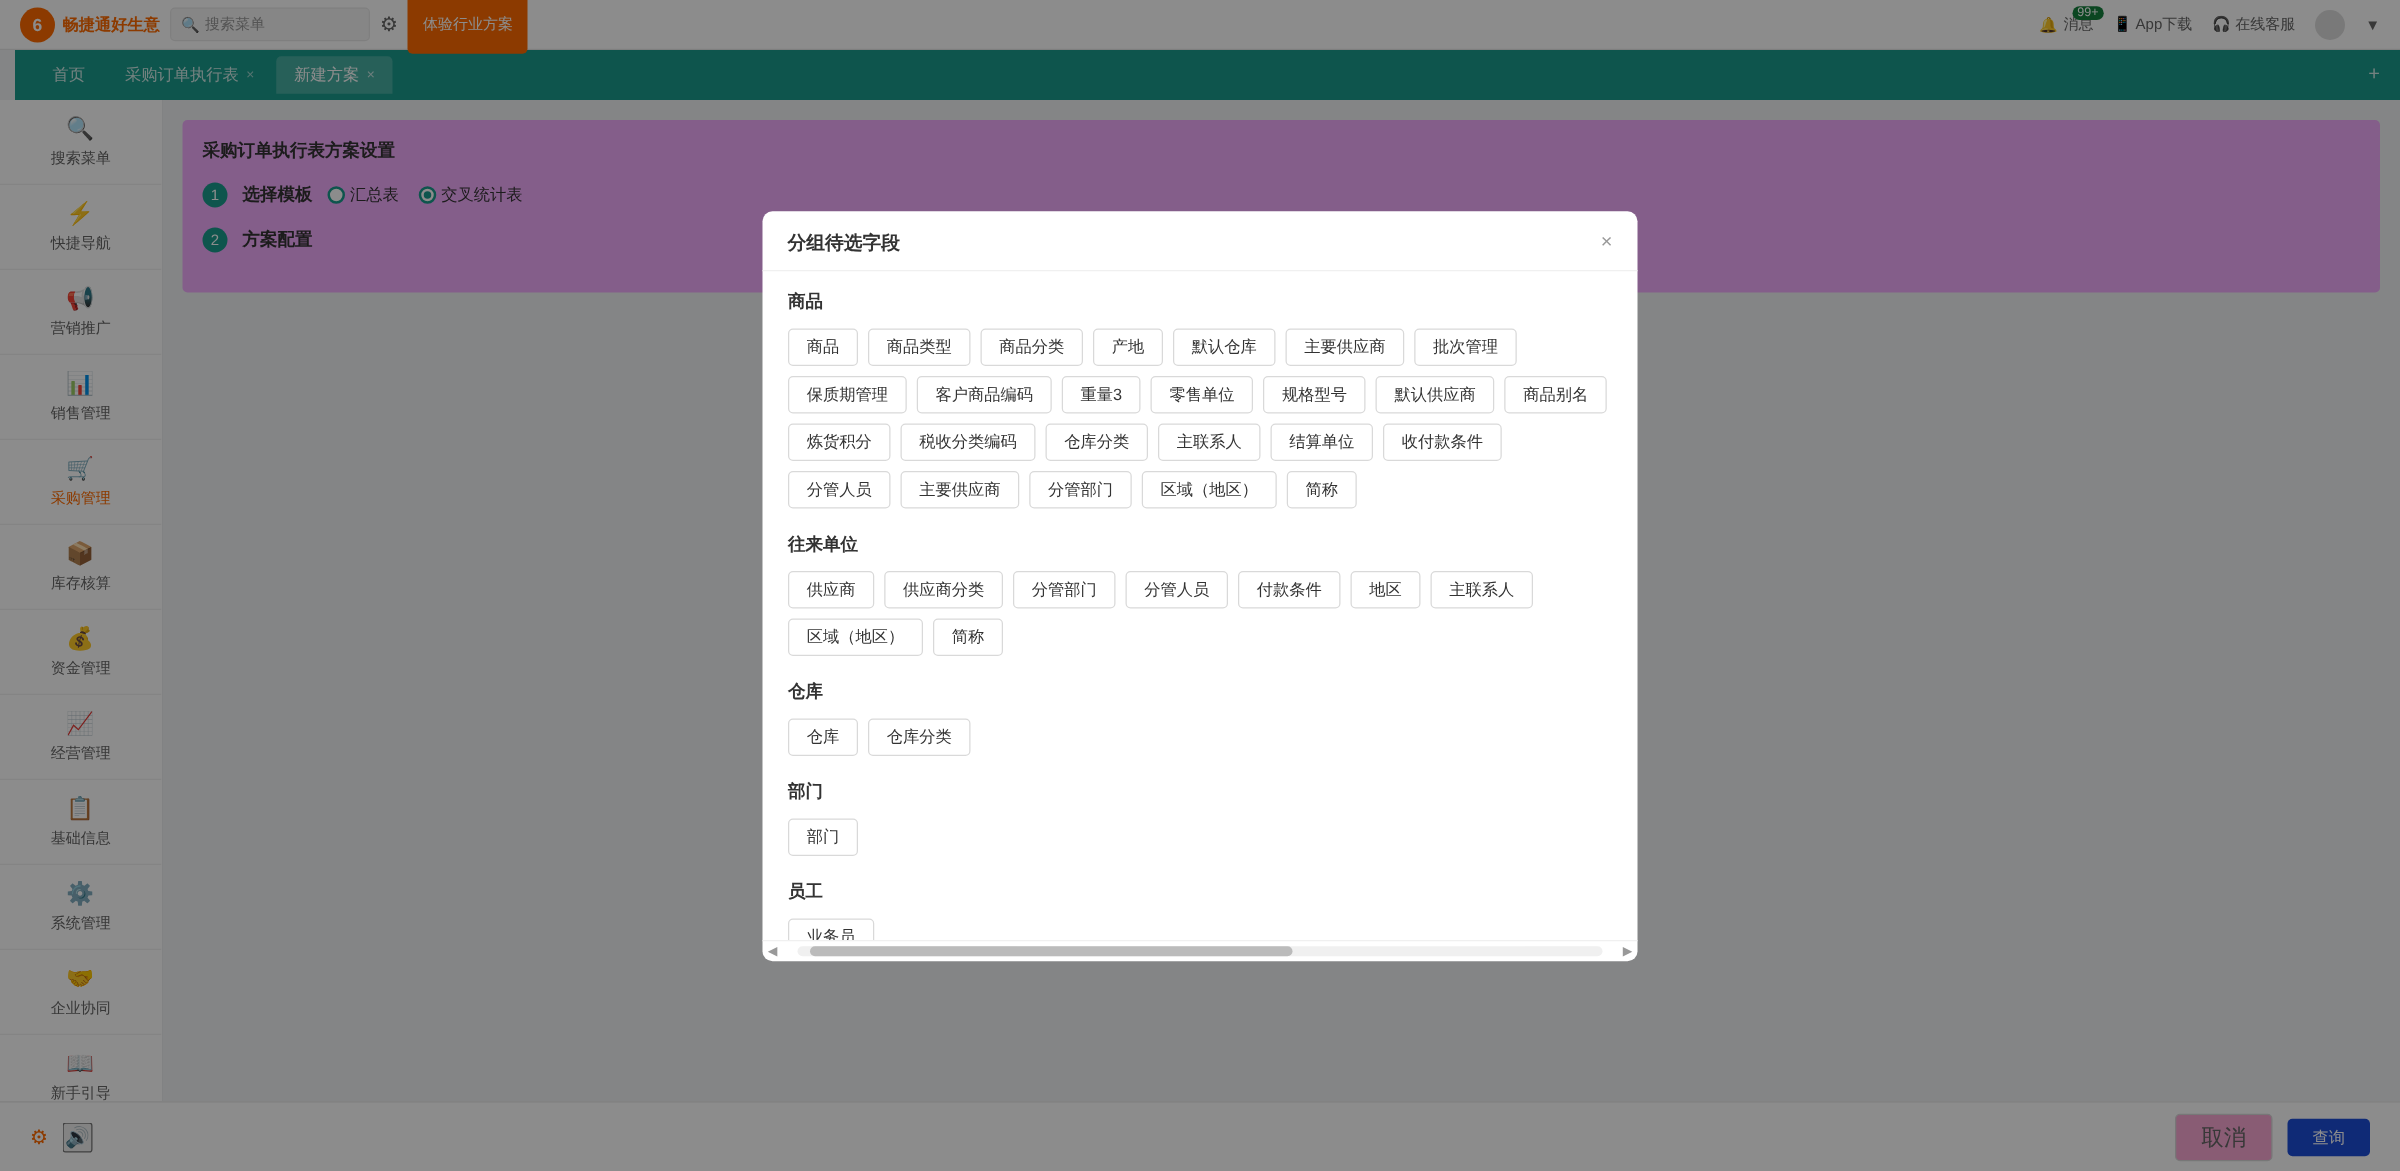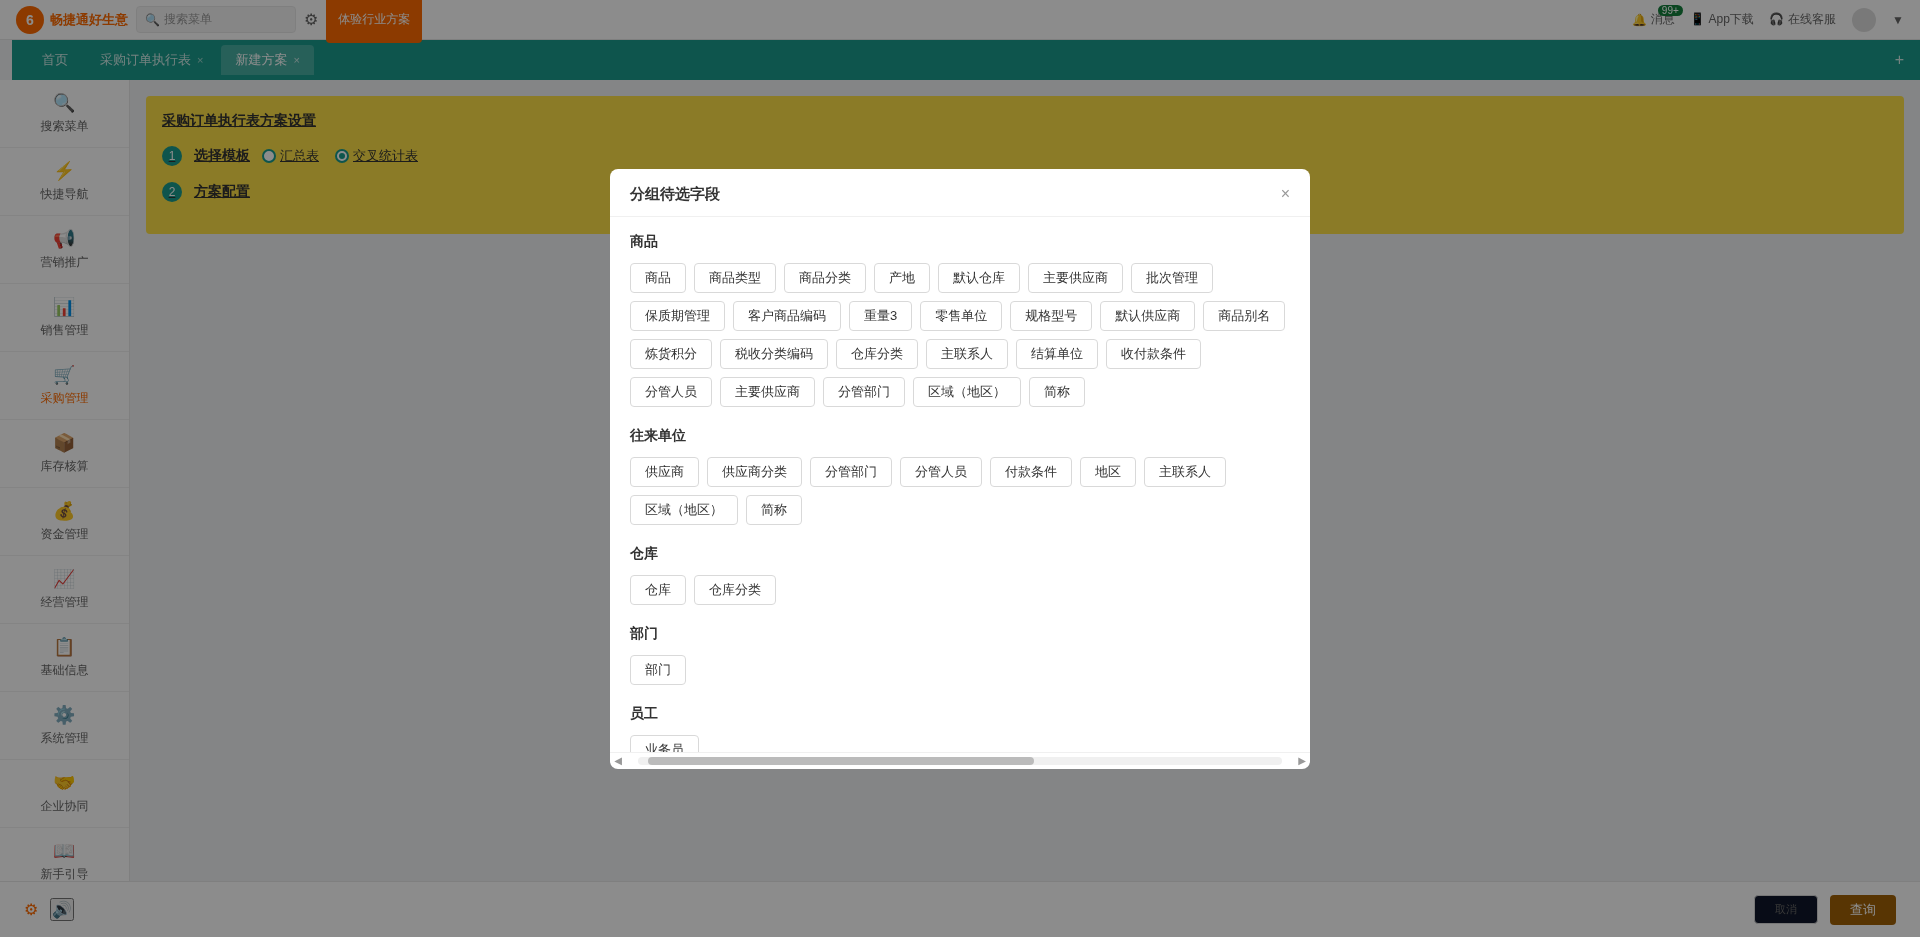--- a/index.html
+++ b/index.html
@@ -86,24 +86,23 @@
     .main-content {
       margin-top: 80px;
       margin-left: 130px;
       padding: 16px;
       background: #f0f2f5;
       min-height: calc(100vh - 80px);
     }
 
     
     .page-bg {
-      background: #fde047;
+      background: #f0abfc;
       border-radius: 4px;
       padding: 16px;
-      text-decoration: underline;
     }
     .page-title { font-size: 14px; color: #333; margin-bottom: 16px; font-weight: bold; }
     .step-row { display: flex; align-items: center; gap: 12px; margin-bottom: 16px; }
     .step-badge { background: #1a9b8c; color: #fff; border-radius: 50%; width: 20px; height: 20px; display: flex; align-items: center; justify-content: center; font-size: 12px; }
     .step-label { font-size: 14px; font-weight: bold; color: #333; }
     .radio-group { display: flex; gap: 16px; align-items: center; }
     .radio-item { display: flex; align-items: center; gap: 4px; font-size: 13px; cursor: pointer; }
     .radio-circle { width: 14px; height: 14px; border-radius: 50%; border: 2px solid #1a9b8c; background: #fff; display: flex; align-items: center; justify-content: center; }
     .radio-circle.checked::after { content: ''; width: 6px; height: 6px; background: #1a9b8c; border-radius: 50%; }
 
@@ -114,22 +113,22 @@
       height: 56px;
       background: #fff;
       border-top: 1px solid #e8e8e8;
       display: flex;
       align-items: center;
       justify-content: flex-end;
       padding: 0 24px;
       gap: 12px;
       z-index: 100;
     }
-    .btn-cancel { background: #0f172a; border: 1px solid #d9d9d9; border-radius: 4px; padding: 6px 20px; cursor: pointer; color: #666; font-size: 11px; font-family: Liberation Serif, serif; }
-    .btn-confirm { background: #a16207; border: none; border-radius: 4px; padding: 6px 20px; cursor: pointer; color: #fff; font-size: 13px; }
+    .btn-cancel { background: #f9a8d4; border: 1px solid #d9d9d9; border-radius: 4px; padding: 6px 20px; cursor: pointer; color: #666; font-size: 18px; font-family: Liberation Serif, serif; }
+    .btn-confirm { background: #1d4ed8; border: none; border-radius: 4px; padding: 6px 20px; cursor: pointer; color: #fff; font-size: 13px; }
     .btn-settings { background: #fff; border: none; color: #ff6b00; font-size: 16px; cursor: pointer; }
     .btn-audio { color: #ff6b00; font-size: 16px; cursor: pointer; }
 
     
     .modal-overlay {
       position: fixed;
       top: 0; left: 0; right: 0; bottom: 0;
       background: rgba(0,0,0,0.45);
       z-index: 200;
       display: flex;

